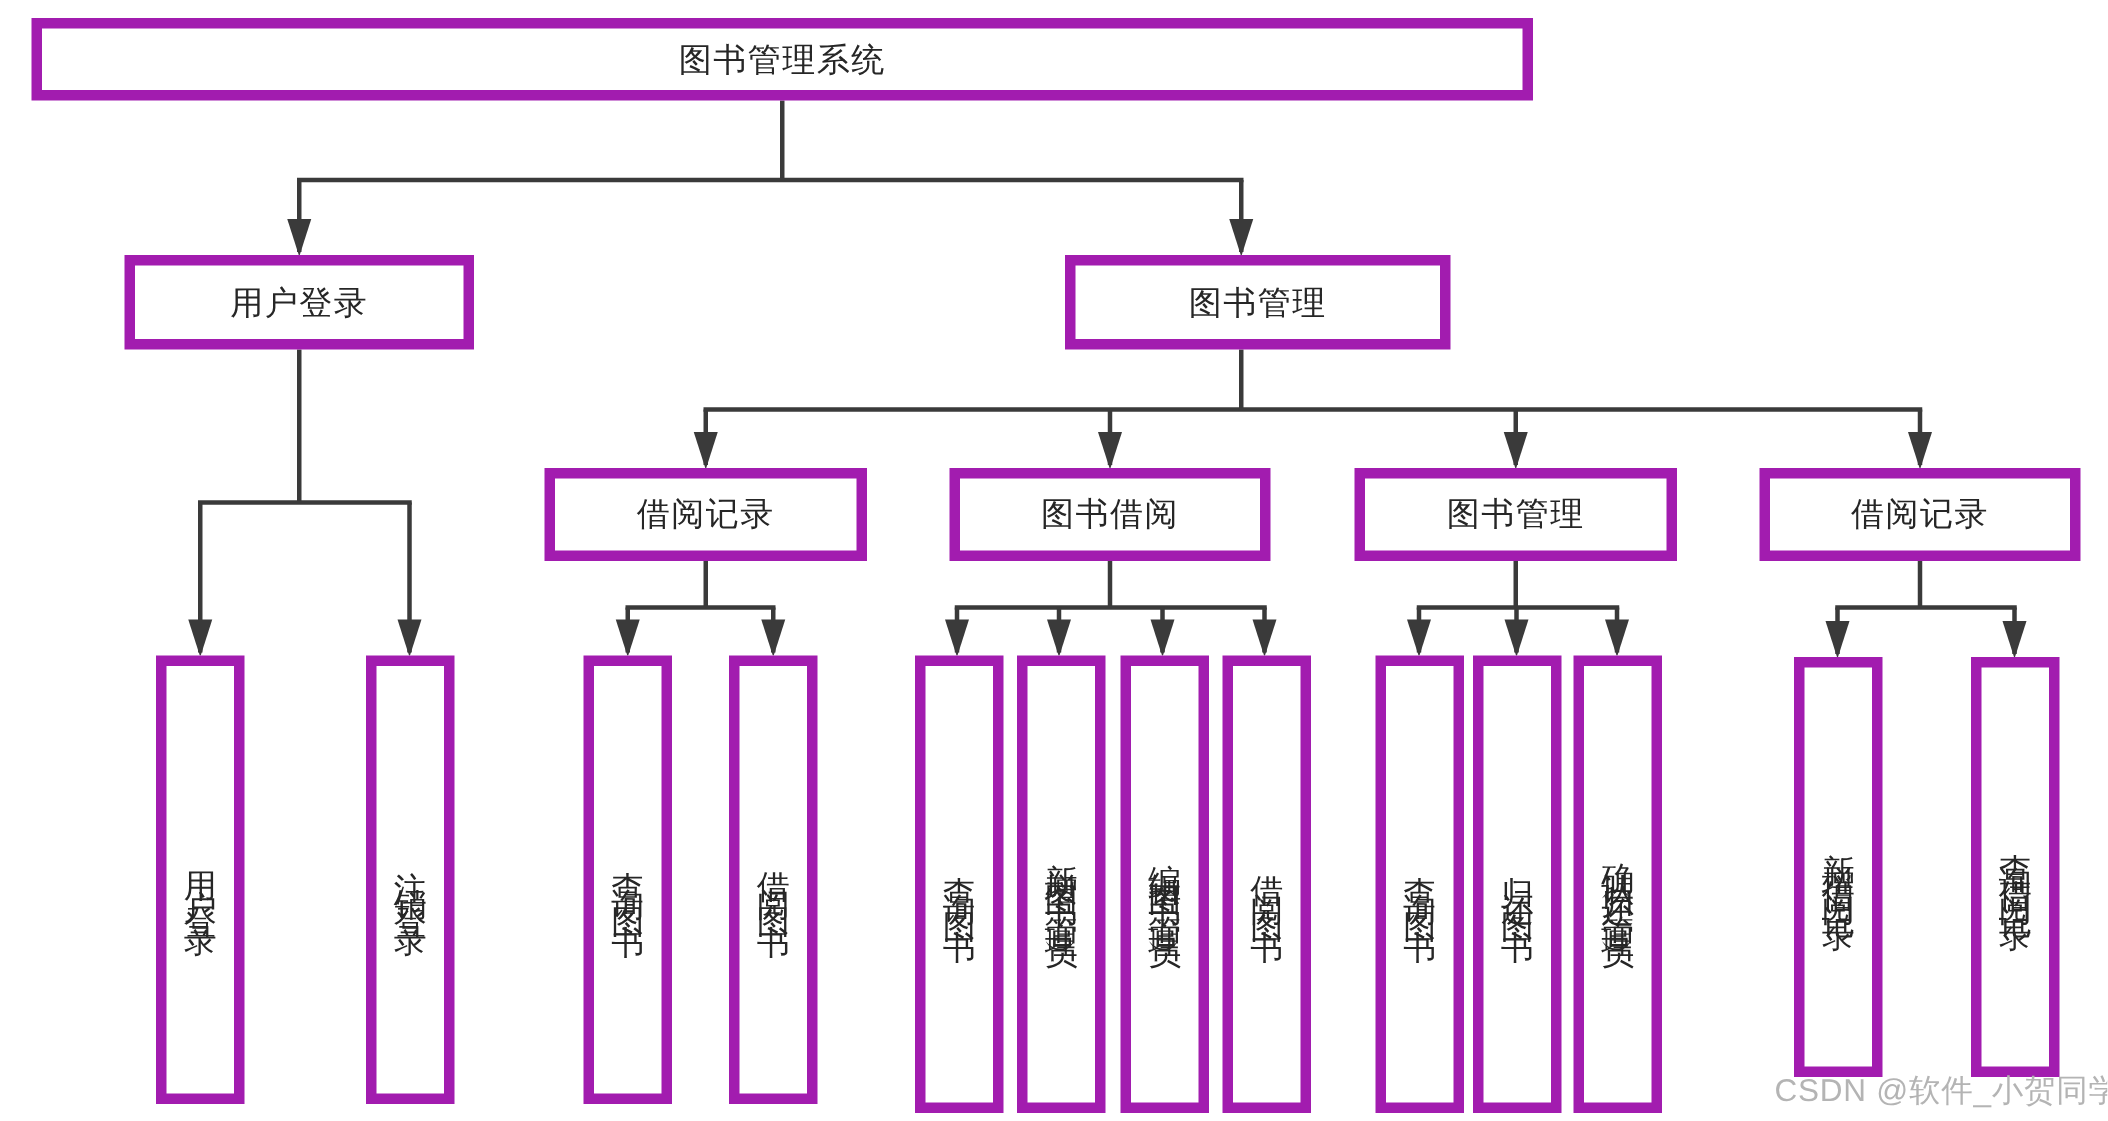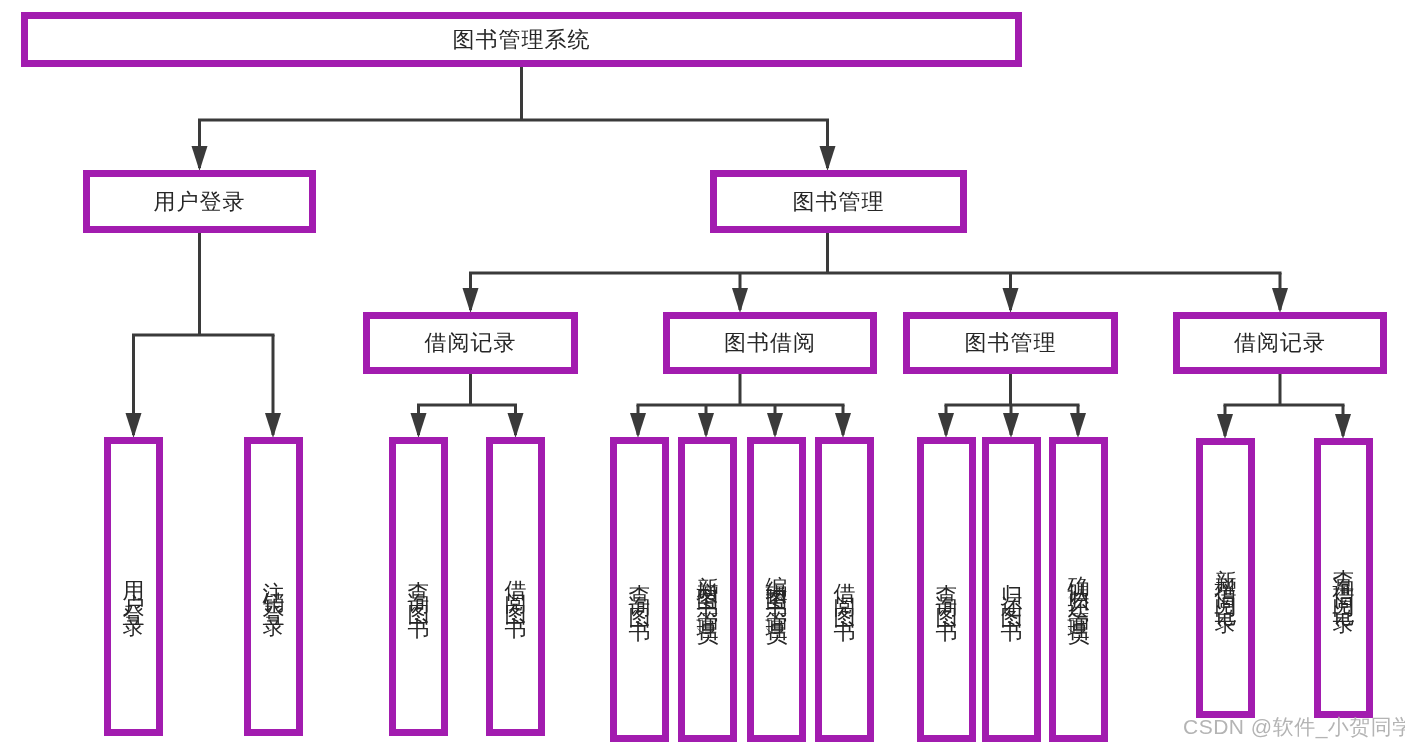--- a/index.html
+++ b/index.html
@@ -129,21 +129,21 @@
       <polygon points="1335,414 1351,414 1343,439"></polygon>
     </g>
   </svg>
 
   <div class="box" style="left:21px; top:12px; width:1001px; height:55px;">图书管理系统</div>
 
   <div class="box" style="left:83px; top:170px; width:233px; height:63px;">用户登录</div>
   <div class="box" style="left:710px; top:170px; width:257px; height:63px;">图书管理</div>
 
   <div class="box" style="left:363px; top:312px; width:215px; height:62px;">借阅记录</div>
-  <div class="box" style="left:633px; top:312px; width:214px; height:62px;margin-left:30px;">图书借阅</div>
+  <div class="box" style="left:633px; top:312px; width:214px; height:62px;">图书借阅</div>
   <div class="box" style="left:903px; top:312px; width:215px; height:62px;">图书管理</div>
   <div class="box" style="left:1173px; top:312px; width:214px; height:62px;">借阅记录</div>
 
   <div class="box vbox" style="left:104px; top:437px; width:59px; height:299px;">
     <span class="vlabel ls4">用户登录</span>
   </div>
   <div class="box vbox" style="left:244px; top:437px; width:59px; height:299px;">
     <span class="vlabel ls4">注销登录</span>
   </div>
 

